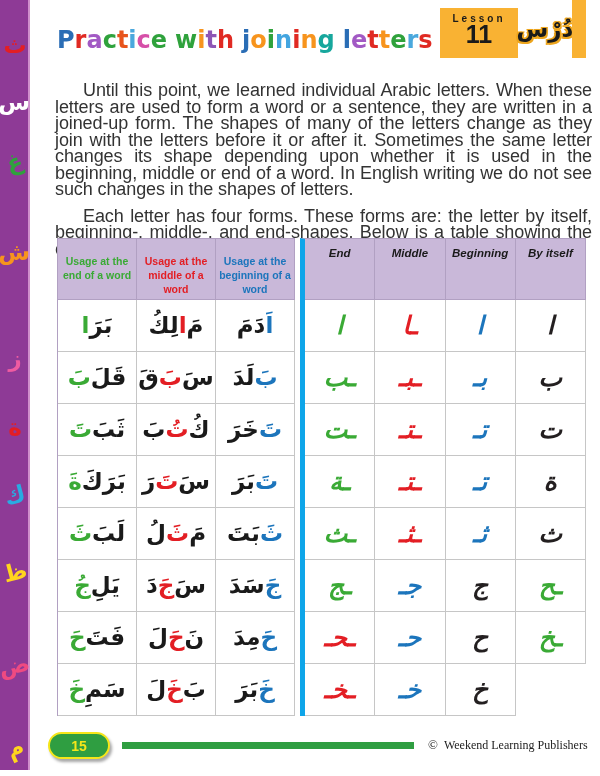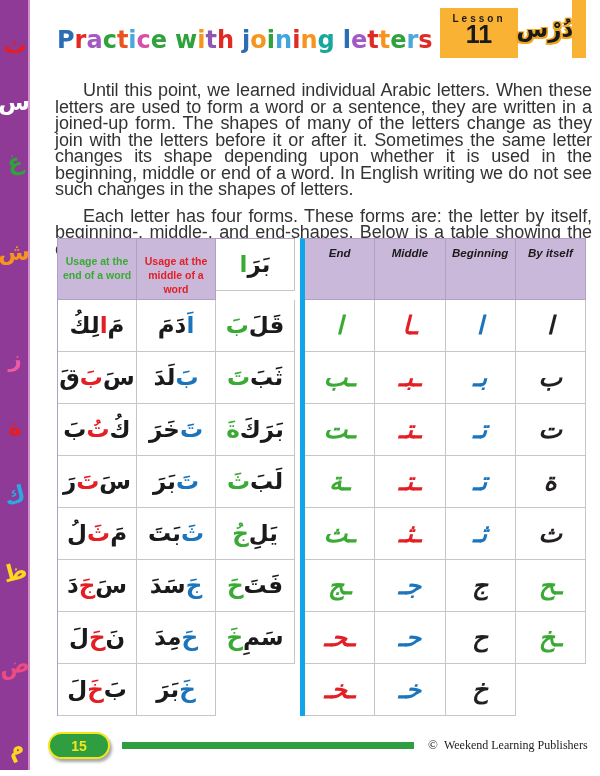--- a/index.html
+++ b/index.html
@@ -133,20 +133,21 @@
   <h1 class="page-title"><span style="color: rgb(42, 109, 181);">P</span><span style="color: rgb(224, 42, 35);">r</span><span style="color: rgb(162, 89, 196);">a</span><span style="color: rgb(47, 162, 60);">c</span><span style="color: rgb(232, 84, 28);">t</span><span style="color: rgb(74, 168, 221);">i</span><span style="color: rgb(214, 79, 168);">c</span><span style="color: rgb(47, 162, 60);">e</span><span class="sp"></span><span style="color: rgb(47, 162, 60);">w</span><span style="color: rgb(247, 148, 29);">i</span><span style="color: rgb(141, 86, 181);">t</span><span style="color: rgb(224, 42, 35);">h</span><span class="sp"></span><span style="color: rgb(42, 109, 181);">j</span><span style="color: rgb(247, 148, 29);">o</span><span style="color: rgb(47, 162, 60);">i</span><span style="color: rgb(67, 165, 224);">n</span><span style="color: rgb(224, 42, 35);">i</span><span style="color: rgb(247, 148, 29);">n</span><span style="color: rgb(23, 167, 157);">g</span><span class="sp"></span><span style="color: rgb(42, 109, 181);">l</span><span style="color: rgb(162, 89, 196);">e</span><span style="color: rgb(224, 42, 35);">t</span><span style="color: rgb(247, 148, 29);">t</span><span style="color: rgb(47, 162, 60);">e</span><span style="color: rgb(74, 168, 221);">r</span><span style="color: rgb(224, 42, 35);">s</span></h1>
 
   <div class="intro">
     <p>Until this point, we learned individual Arabic letters.  When these letters are used to form a word or a sentence, they are written in a joined-up form. The shapes of many of the letters change as they join with the letters before it or after it. Sometimes the same letter changes its shape depending upon whether it is used in the beginning, middle or end of a word. In English writing we do not see such changes in the shapes of letters.</p>
     <p>Each letter has four forms. These forms are: the letter by itself, beginning-, middle-, and end-shapes. Below is a table showing the examples of the four forms.</p>
   </div>
 
   <div class="utable">
     <div class="uhead" style="color: rgb(58, 170, 53);">Usage at the end of a word</div>
     <div class="uhead" style="color: rgb(227, 30, 36);">Usage at the middle of a word</div>
+    <div class="uhead" style="color: rgb(28, 117, 188);">Usage at the beginning of a word</div>
 
   <div class="ucell arabic">
         <span>بَرَ</span>
         <span style="color: rgb(58, 170, 53);">ا</span>
       </div>
       <div class="ucell arabic">
         <span>مَ</span>
         <span style="color: rgb(227, 30, 36);">ا</span>
         <span>لِكُ</span>
       </div>

